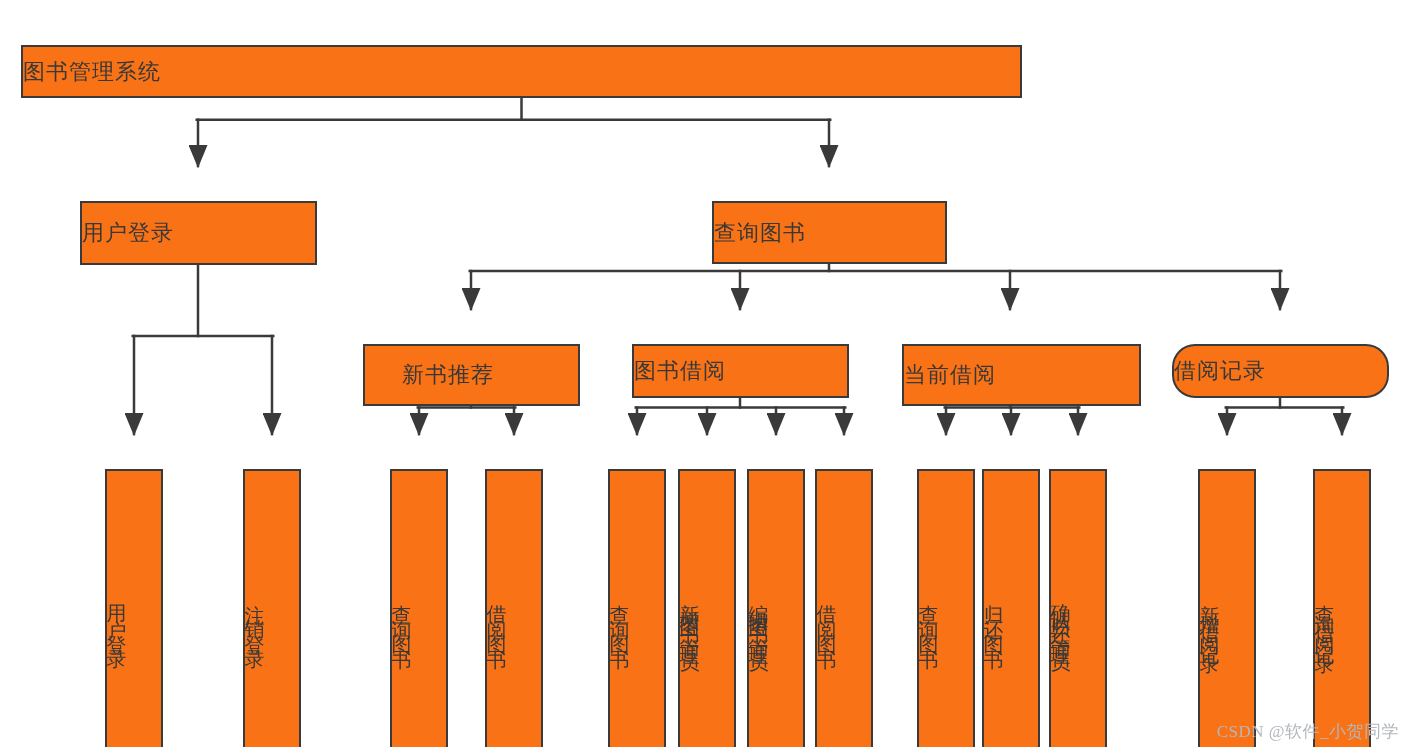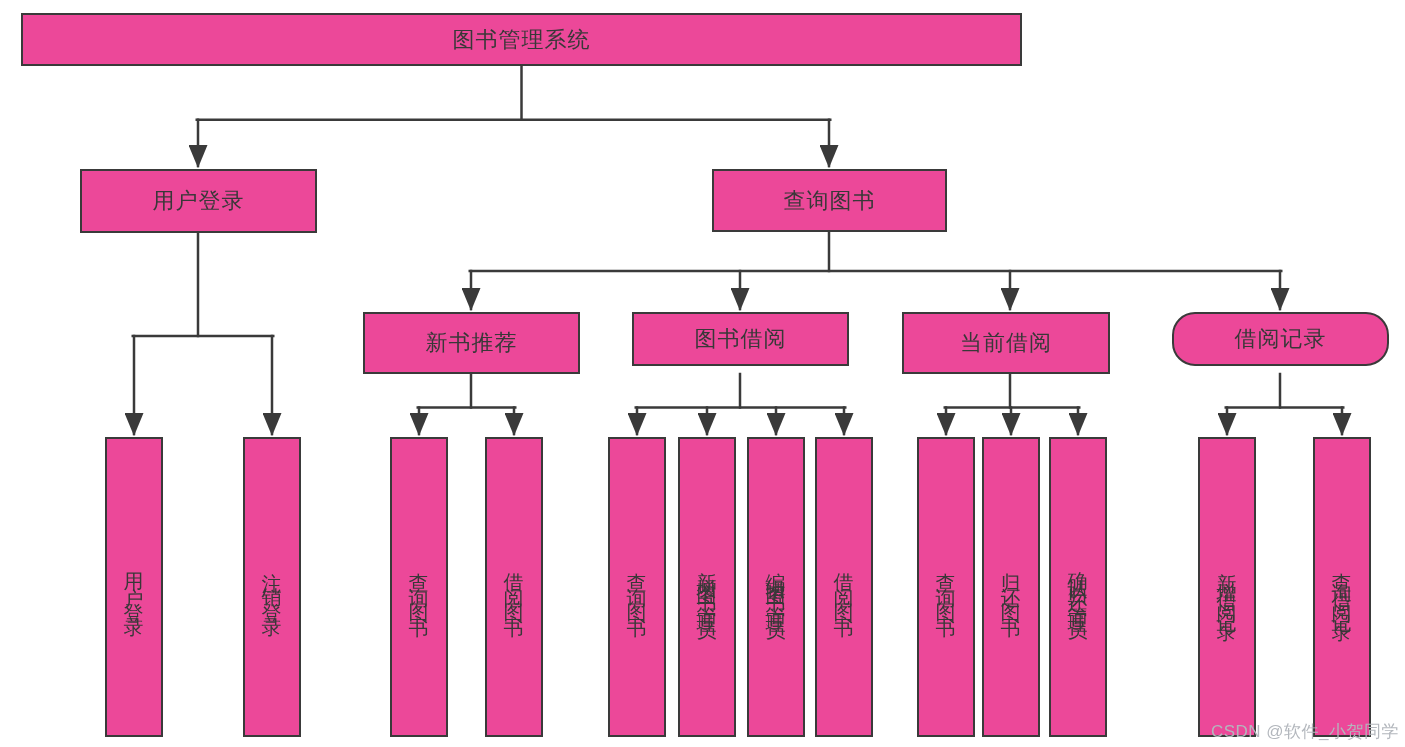--- a/index.html
+++ b/index.html
@@ -11,46 +11,47 @@
     font-family: "Liberation Sans", "DejaVu Sans", sans-serif;
     overflow: hidden;
   }
   .edges { position: absolute; left: 0; top: 0; z-index: 1; }
   .edges line { stroke: var(--line, #3a3a3a); stroke-width: 2.5; stroke-linecap: square; }
   .arrowhead { fill: var(--line, #3a3a3a); stroke: none; }
   .node {
     position: absolute;
     box-sizing: border-box;
     border: 2.5px solid var(--box-border, #3a3a3a);
-    background: #ec4899;
+    background: #f97316;
     display: flex;
     align-items: center;
-    justify-content: center;
     z-index: 2;
     color: var(--text, #383838);
+    margin-top: 32px;
   }
   .h-node { font-size: 22px; letter-spacing: 1px; }
   .v-node span {
     writing-mode: vertical-rl;
     text-orientation: mixed;
     font-size: 20px;
     line-height: 1;
     white-space: nowrap;
   }
   .v-wide  span { letter-spacing: 15px; }
   .v-med   span { letter-spacing: 10px; }
   .v-tight span { letter-spacing: 7px; }
   .watermark {
     position: absolute;
     right: 6px;
     bottom: 4px;
     z-index: 3;
     font-size: 17px;
     letter-spacing: 0.5px;
     color: var(--watermark, #b3b7bd);
+    font-family: Liberation Serif, serif;
   }
 </style>
 </head>
 <body>
 
 <div class="canvas">
 
   <svg class="edges" width="1405" height="747" viewBox="0 0 1405 747">
     <defs>
       <marker id="arrow" viewBox="0 0 12 10" refX="11" refY="5" markerWidth="26" markerHeight="19" markerUnits="userSpaceOnUse" orient="auto">
@@ -117,27 +118,27 @@
     <span>图书管理系统</span>
   </div>
 
   <div class="node h-node" style="left:80px; top:169px; width:237px; height:64px;">
     <span>用户登录</span>
   </div>
   <div class="node h-node" style="left:712px; top:169px; width:235px; height:63px;">
     <span>查询图书</span>
   </div>
 
-  <div class="node h-node" style="left:363px; top:312px; width:217px; height:62px;">
+  <div class="node h-node" style="left:363px; top:312px; width:217px; height:62px;padding-left:37px;">
     <span>新书推荐</span>
   </div>
   <div class="node h-node" style="left:632px; top:312px; width:217px; height:54px;">
     <span>图书借阅</span>
   </div>
-  <div class="node h-node" style="left:902px; top:312px; width:208px; height:62px;">
+  <div class="node h-node" style="left:902px; top:312px; width:239px; height:62px;">
     <span>当前借阅</span>
   </div>
   <div class="node h-node" style="left:1172px; top:312px; width:217px; height:54px;border-radius:23px;">
     <span>借阅记录</span>
   </div>
 
   <div class="node v-node v-wide" style="left:105px; top:437px; width:58px; height:300px;">
     <span>用户登录</span>
   </div>
   <div class="node v-node v-wide" style="left:243px; top:437px; width:58px; height:300px;">

